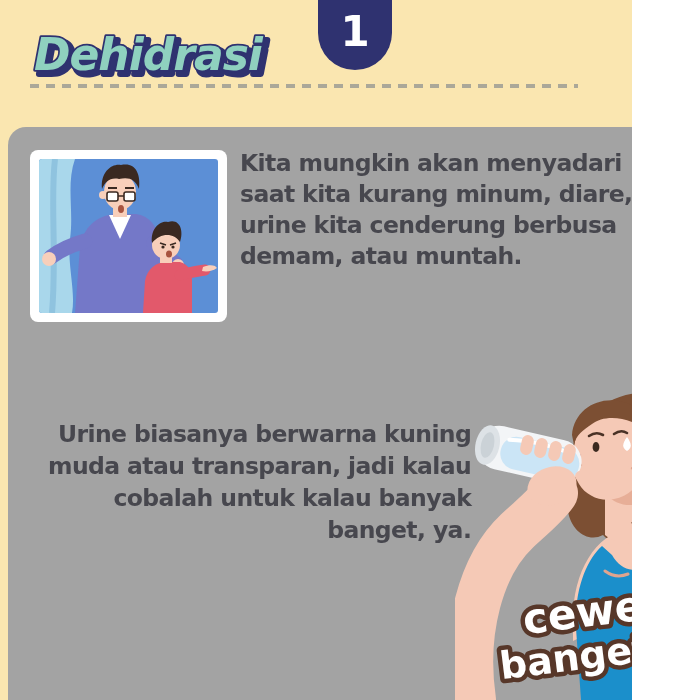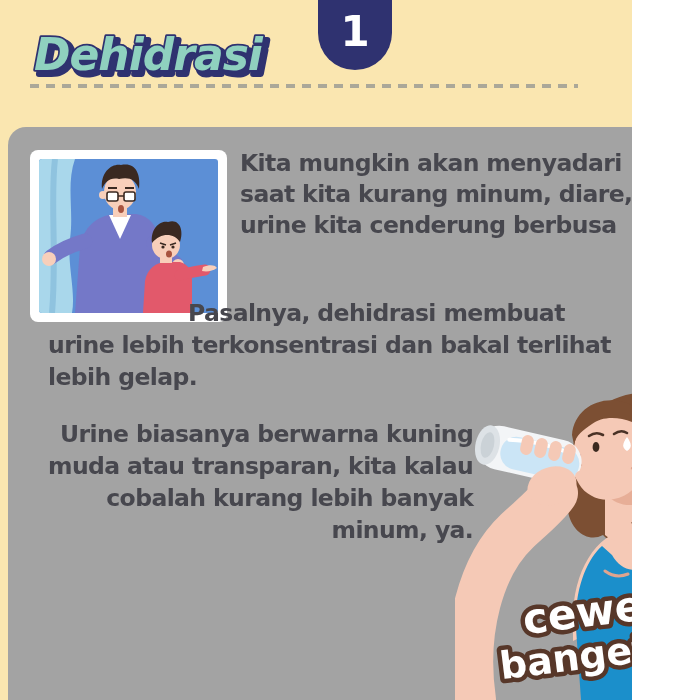--- a/index.html
+++ b/index.html
@@ -106,33 +106,29 @@
         <circle cx="134" cy="88" r="1.6" fill="#3A2921"></circle>
         <path d="M121,84 L127,86 M131,86 L137,84" stroke="#3A2921" stroke-width="1.5"></path>
         <ellipse cx="130" cy="95" rx="3" ry="3.6" fill="#A8543F"></ellipse>
       </svg>
     </div>
 
     <div class="para" id="para1">
       <div class="ln">Kita mungkin akan menyadari</div>
       <div class="ln">saat kita kurang minum, diare,</div>
       <div class="ln">urine kita cenderung berbusa</div>
+      <div class="ln">demam, atau muntah.</div>
     </div>
 
-    <div class="para" id="para2">
-      <div class="ln">Pasalnya, dehidrasi membuat</div>
-      <div class="ln">urine lebih terkonsentrasi dan bakal terlihat</div>
-      <div class="ln">lebih gelap.</div>
-    </div>
 
     <div class="para" id="para3">
       <div class="ln">Urine biasanya berwarna kuning</div>
-      <div class="ln">muda atau transparan, kita kalau</div>
-      <div class="ln">cobalah kurang lebih banyak</div>
-      <div class="ln">minum, ya.</div>
+      <div class="ln">muda atau transparan, jadi kalau</div>
+      <div class="ln">cobalah untuk kalau banyak</div>
+      <div class="ln">banget, ya.</div>
     </div>
 
     <svg id="woman-illustration" viewBox="0 0 245 317">
 
       <path d="M118,100 C105,48 148,6 196,10 C232,14 247,42 245,72 L245,150 C232,160 210,158 196,146 C186,162 160,166 148,152 C133,160 116,148 113,128 C111,116 114,108 118,100 Z" fill="#7C4F33"></path>
 
       <circle cx="222" cy="32" r="27" fill="#7C4F33"></circle>
       <path d="M200,44 C204,28 214,18 228,14" stroke="#5F3A24" stroke-width="3" fill="none"></path>
 
       <path d="M118,235 C118,190 140,150 175,146 C215,142 243,168 245,205 L245,260 C205,238 150,240 118,258 Z" fill="#F5C9B6"></path>

